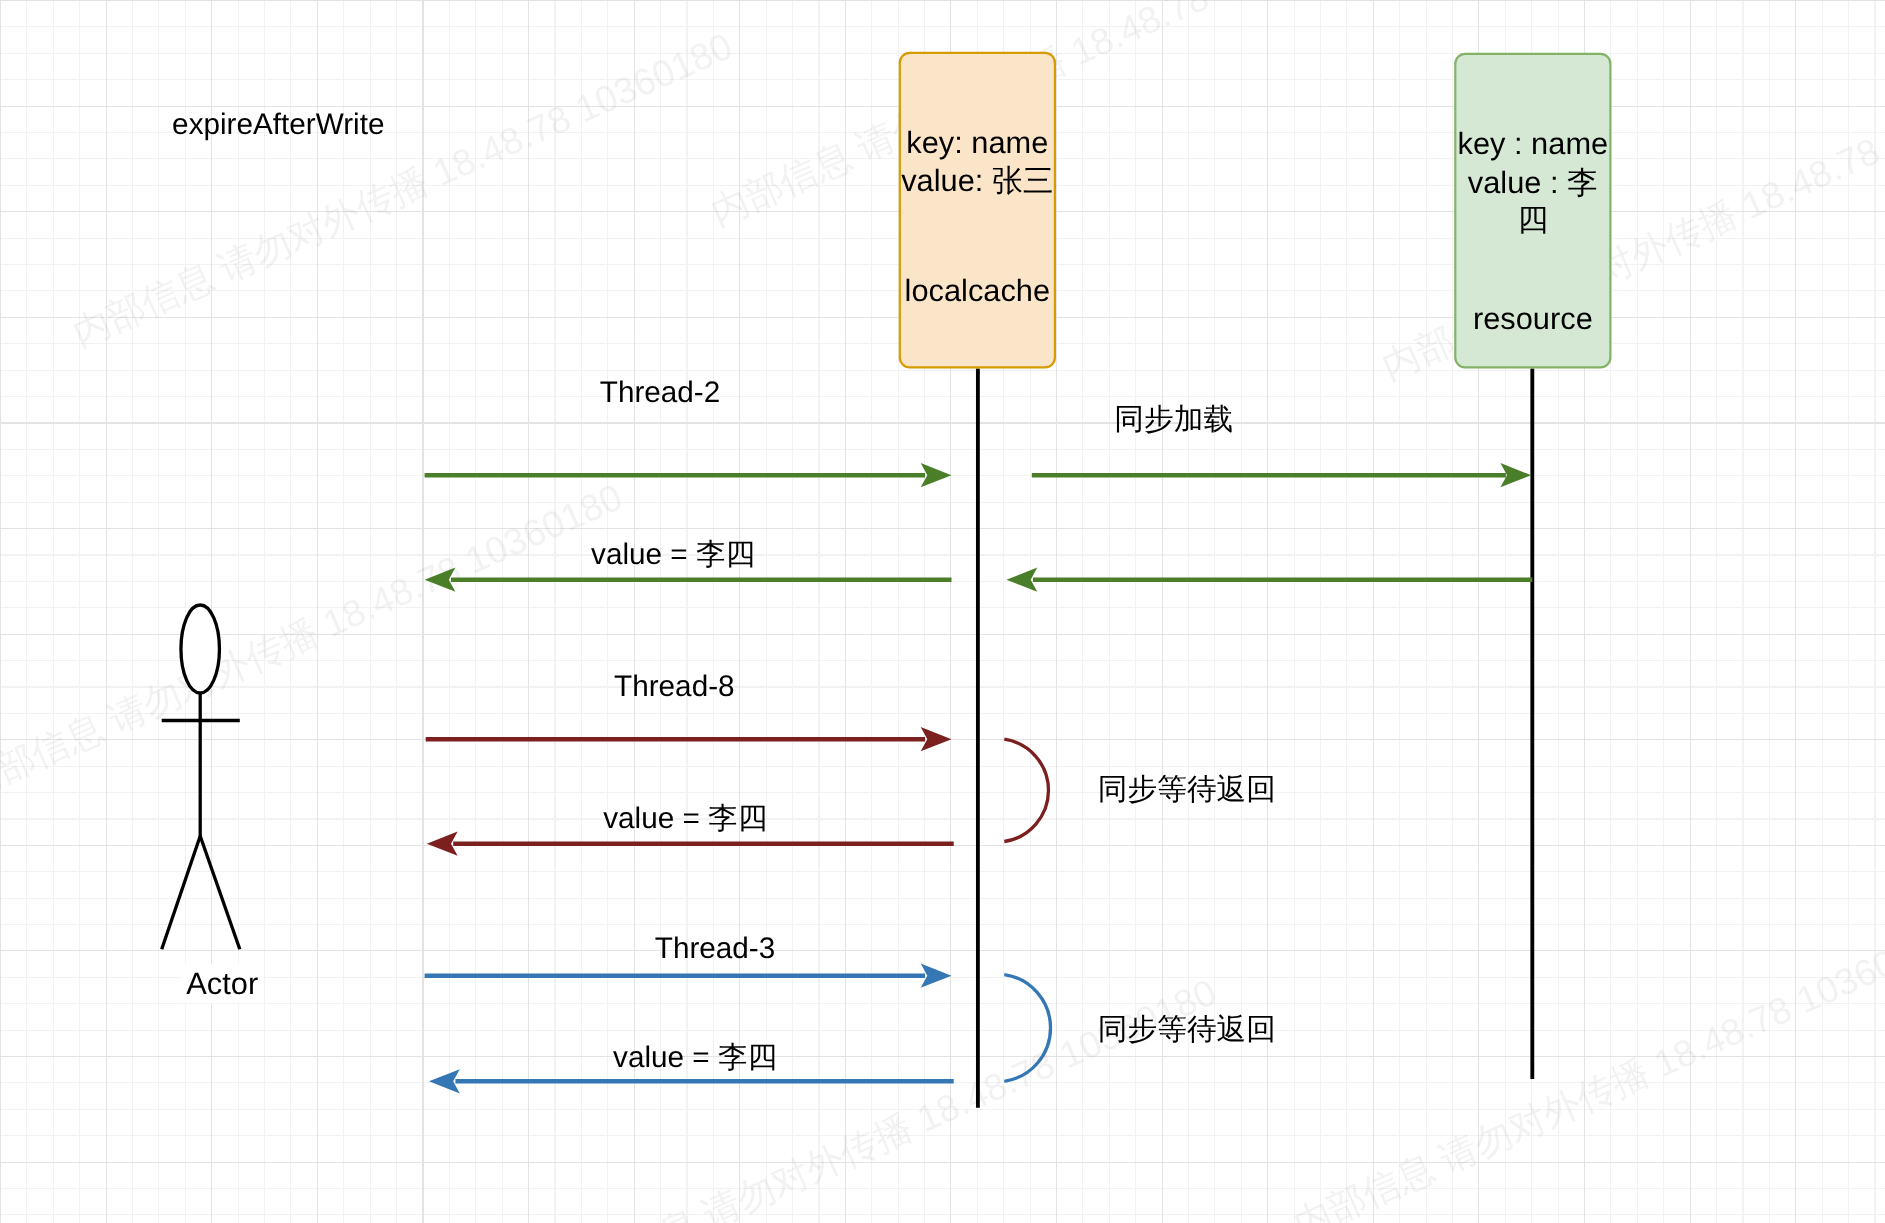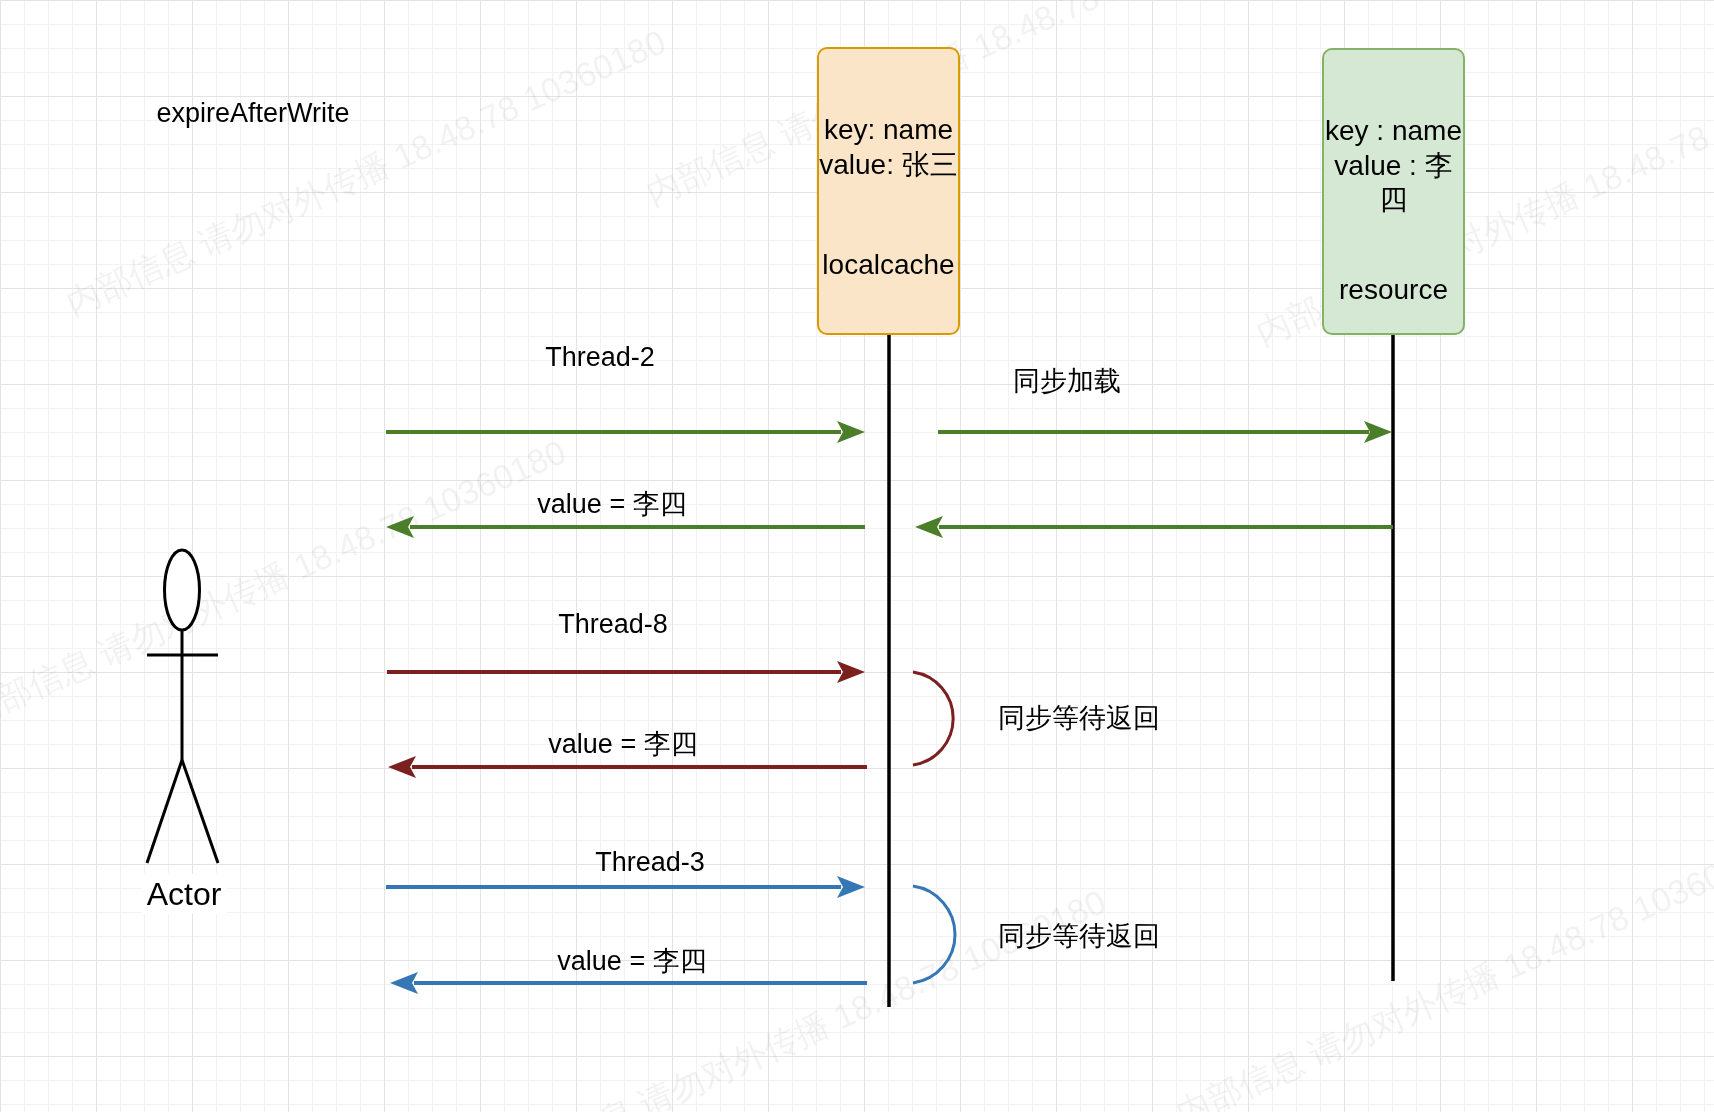--- a/index.html
+++ b/index.html
@@ -59,21 +59,22 @@
     background:var(--green_fill,#d5e8d4);
     border:2.5px solid var(--green_border,#82b366);
   }
   .l1{top:64px}
   .l2{top:99px}
   .name-localcache{top:199px}
   .name-resource{top:223px}
   #actor-label{
     background:#fff;
     padding:1px 5px;
-    font-size:32px;
+    font-size:28px;
+    margin-left:18px;
   }
 </style>
 </head>
 <body>
 
 <div id="canvas">
 
   <div class="wm" style="left:40px;top:150px">内部信息 请勿对外传播 18.48.78 10360180</div>
   <div class="wm" style="left:620px;top:40px">内部信息 请勿对外传播 18.48.78 10360180</div>
   <div class="wm" style="left:1230px;top:180px">内部信息 请勿对外传播 18.48.78 10360180</div>

